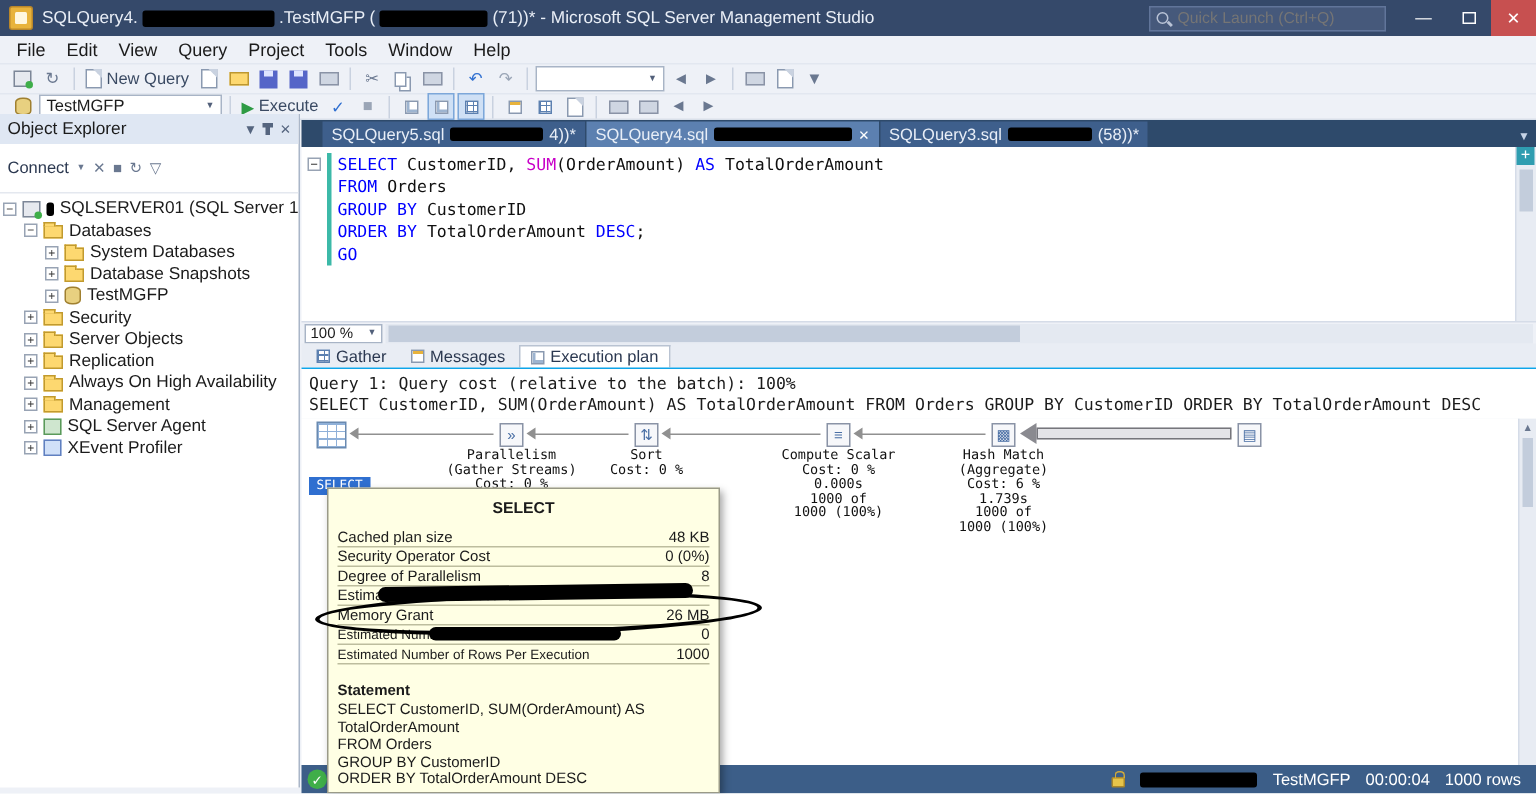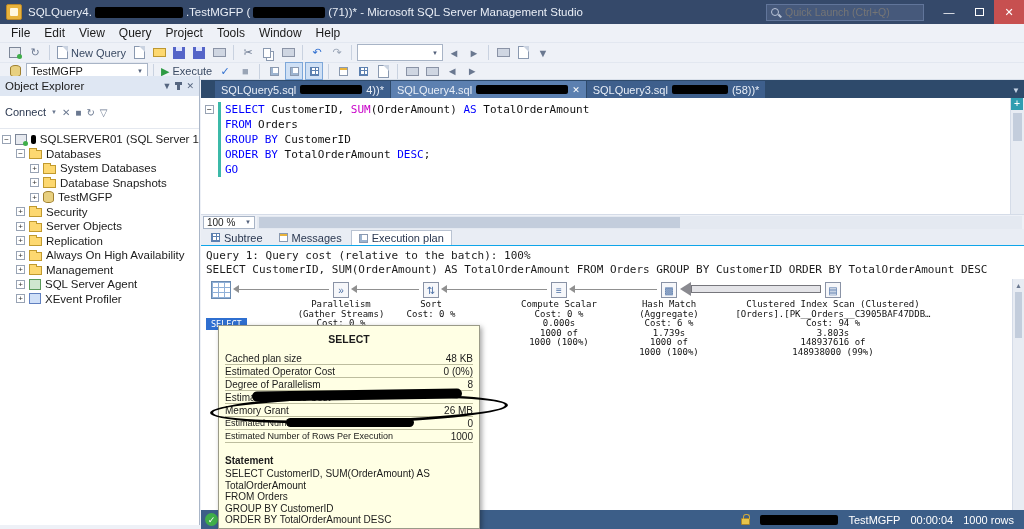--- a/index.html
+++ b/index.html
@@ -394,21 +394,21 @@
         <span class="arrowglyph">▼</span>
       </span>
       <div class="hs-track">
           <div class="hs-thumb"></div>
         </div>
     </div>
 
     <div class="rtabs">
       <span class="rtab">
         <span class="mi-grid"></span>
-        <span>Subtree</span>
+        <span>Gather</span>
       </span>
       <span class="rtab">
         <span class="mi-msg"></span>
         <span>Messages</span>
       </span>
       <span class="rtab active">
         <span class="mi-plan"></span>
         <span>Execution plan</span>
       </span>
     </div>
@@ -448,28 +448,20 @@
       <div class="op-label" style="left:358px">
         <div>Hash Match</div>
           <div>(Aggregate)</div>
           <div>Cost: 6 %</div>
           <div>1.739s</div>
           <div>1000 of</div>
           <div>1000 (100%)</div>
       </div>
 
       <span class="op-icon" style="left:624px">▤</span>
-      <div class="op-label" style="left:522px">
-        <div>Clustered Index Scan (Clustered)</div>
-          <div>[Orders].[PK__Orders__C3905BAF47DDB…</div>
-          <div>Cost: 94 %</div>
-          <div>3.803s</div>
-          <div>148937616 of</div>
-          <div>148938000 (99%)</div>
-      </div>
 
       <span class="arrow-line" style="left:36px;width:92px"></span>
         <span class="ah" style="left:32px"></span>
       <span class="arrow-line" style="left:154px;width:64px"></span>
         <span class="ah" style="left:150px"></span>
       <span class="arrow-line" style="left:244px;width:102px"></span>
         <span class="ah" style="left:240px"></span>
       <span class="arrow-line" style="left:372px;width:84px"></span>
         <span class="ah" style="left:368px"></span>
       <span class="thick-body" style="left:490px;width:130px"></span>
@@ -494,21 +486,21 @@
     </div>
   </div>
 
   <div class="tooltip">
     <div class="tt-title">SELECT</div>
     <div class="tt-row">
       <span class="tt-lab">Cached plan size</span>
         <span class="tt-val">48 KB</span>
     </div>
     <div class="tt-row">
-      <span class="tt-lab">Estimated Operator Cost</span>
+      <span class="tt-lab">Security Operator Cost</span>
         <span class="tt-val">0 (0%)</span>
     </div>
     <div class="tt-row">
       <span class="tt-lab">Degree of Parallelism</span>
         <span class="tt-val">8</span>
     </div>
     <div class="tt-row">
       <span class="tt-lab">Estimated Subtree Cost</span>
         <span class="tt-val"></span>
     </div>

